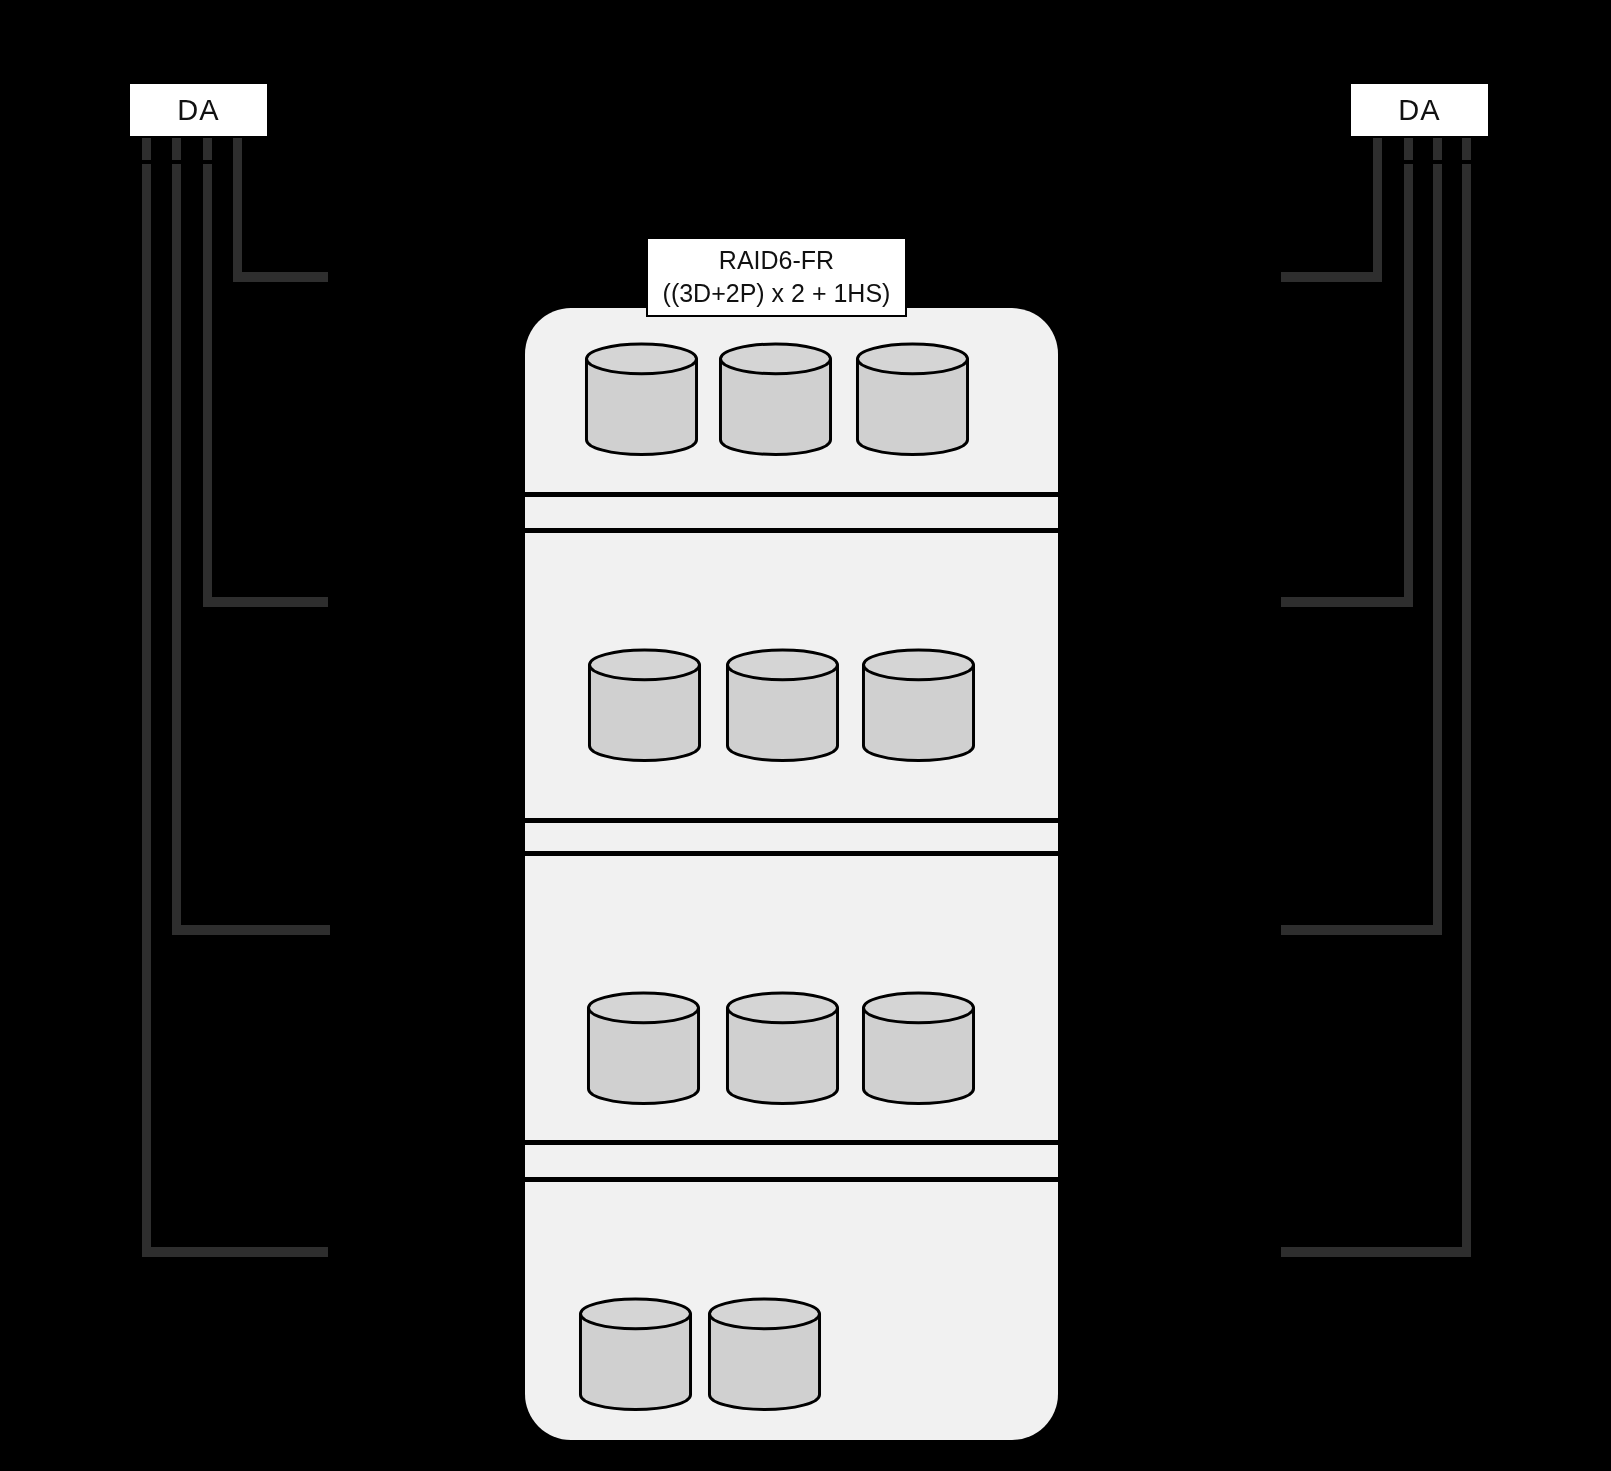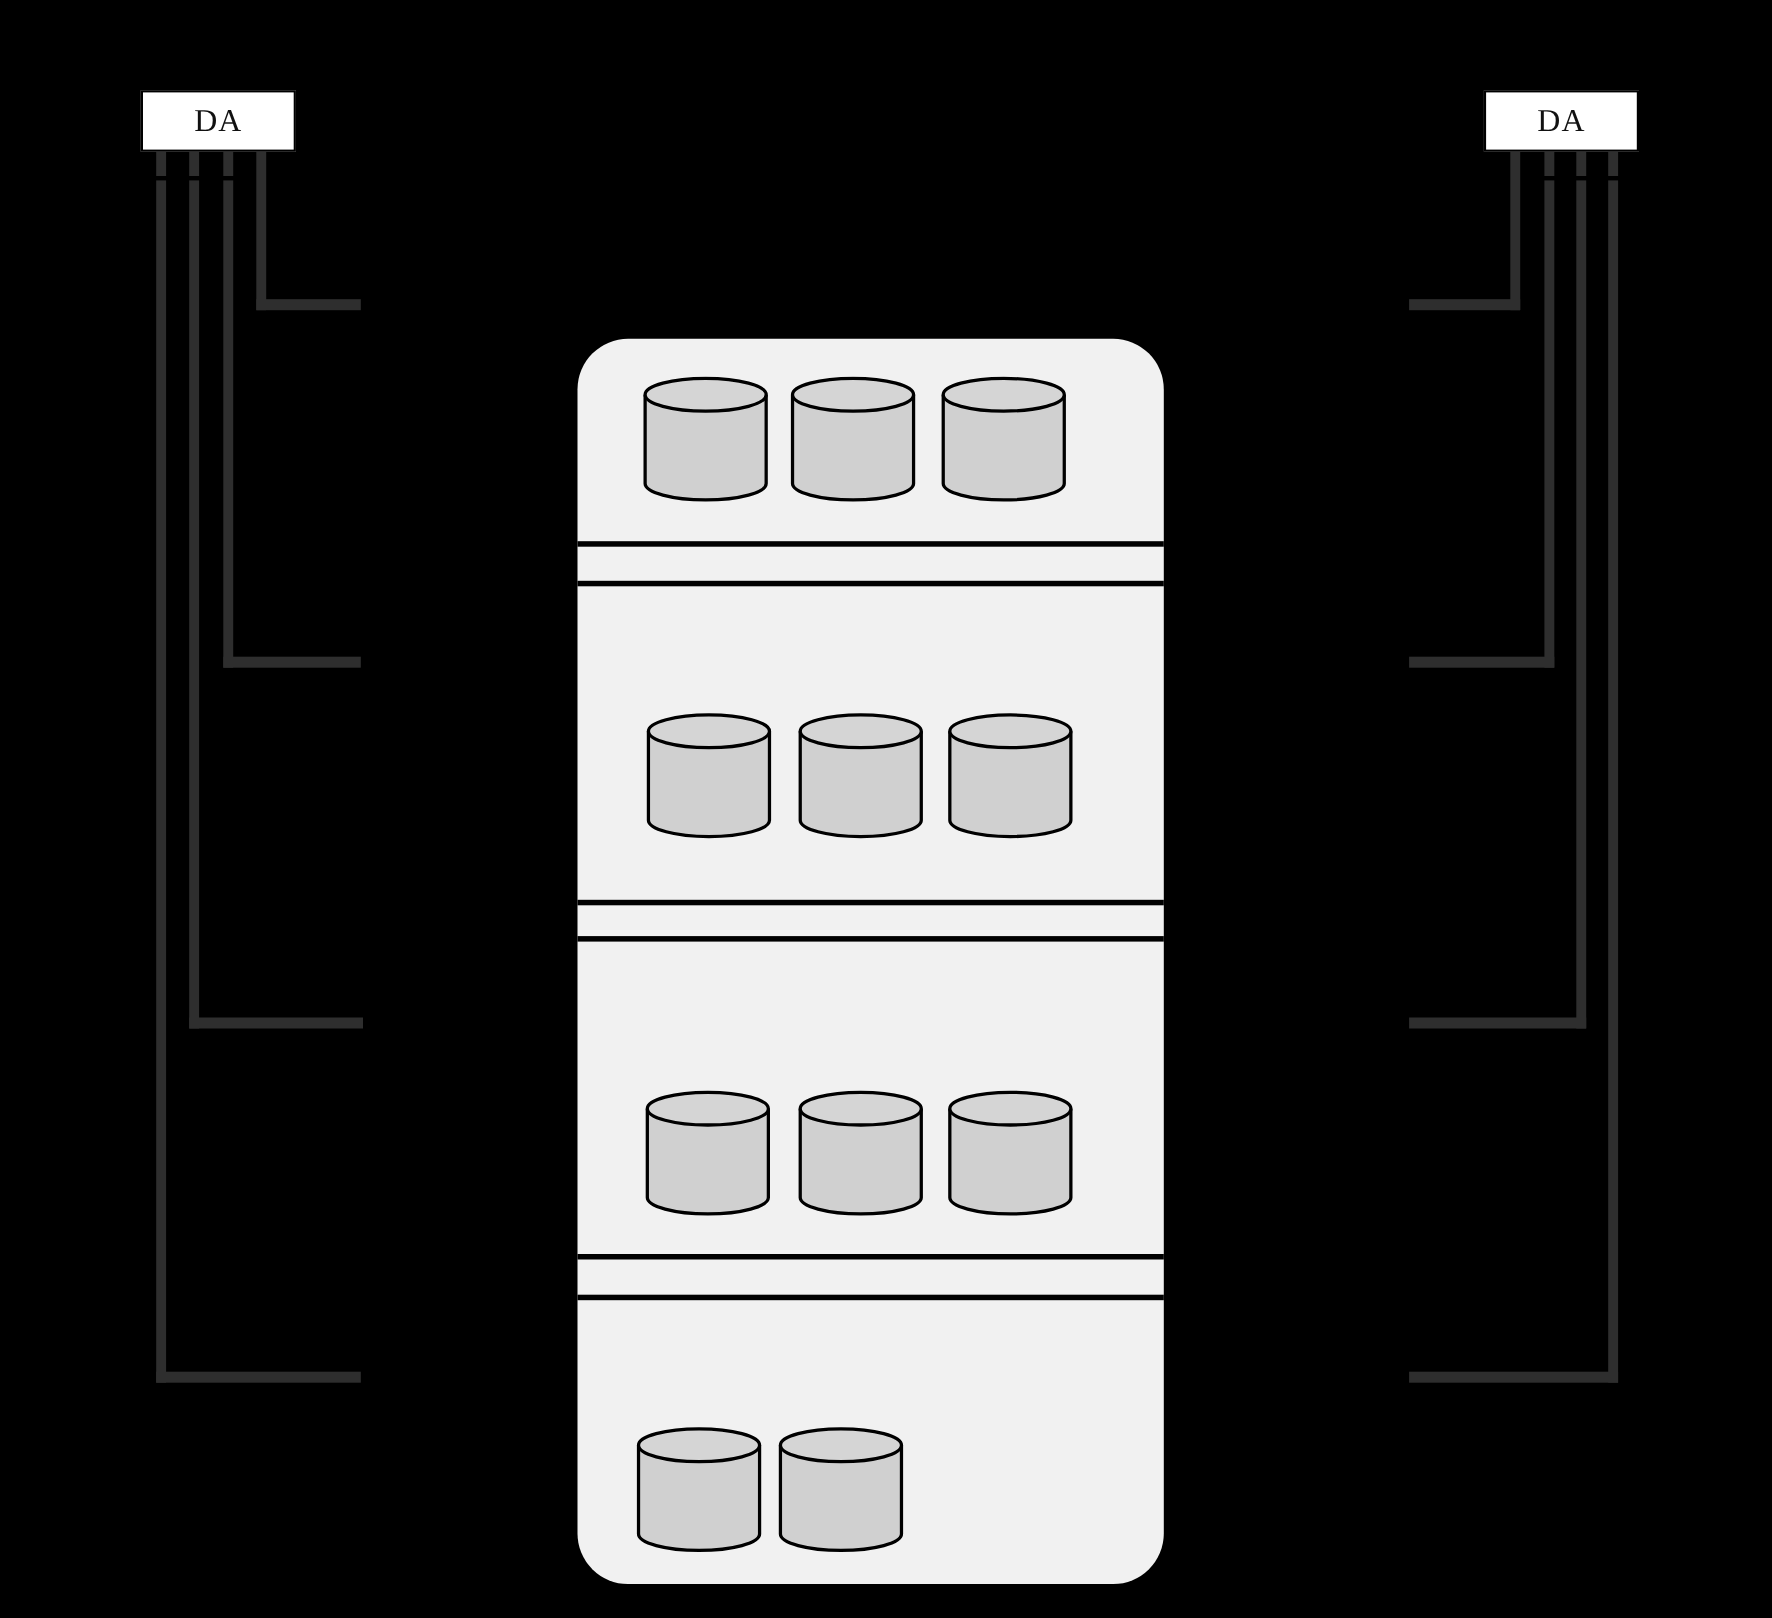--- a/index.html
+++ b/index.html
@@ -1,21 +1,21 @@
 <!DOCTYPE html>
 <html><head>
 <meta charset="utf-8">
 <style>
   html, body { margin: 0; padding: 0; background: #000; }
   .stage {
     position: relative;
     width: 1611px;
     height: 1471px;
     background: var(--bg, #000);
-    font-family: Liberation Serif, serif;
+    font-family: Liberation Sans, sans-serif;
     overflow: hidden;
   }
   .box {
     position: absolute;
     background: var(--box-fill, #fff);
     border: 2px solid var(--box-border, #000);
     box-sizing: border-box;
     display: flex;
     align-items: center;
     justify-content: center;
@@ -154,14 +154,18 @@
       <div class="disk" style="left: 53px; top: 115px;"><svg viewBox="0 0 116 116" width="115" height="115">
           <path d="M2.5 17 L2.5 98.5 A55.5 15 0 0 0 113.5 98.5 L113.5 17" fill="#d0d0d0" stroke="#000000" stroke-width="3" stroke-linejoin="round"></path>
           <ellipse cx="58" cy="17" rx="55.5" ry="15" fill="#d5d5d5" stroke="#000000" stroke-width="3"></ellipse>
         </svg></div>
       <div class="disk" style="left: 182px; top: 115px;"><svg viewBox="0 0 116 116" width="115" height="115">
           <path d="M2.5 17 L2.5 98.5 A55.5 15 0 0 0 113.5 98.5 L113.5 17" fill="#d0d0d0" stroke="#000000" stroke-width="3" stroke-linejoin="round"></path>
           <ellipse cx="58" cy="17" rx="55.5" ry="15" fill="#d5d5d5" stroke="#000000" stroke-width="3"></ellipse>
         </svg></div>
     </div>
 
+  <div class="box raid-label">
+    <span>RAID6-FR</span>
+    <span>((3D+2P) x 2 + 1HS)</span>
+  </div>
 
 </div>
 
 </body></html>

